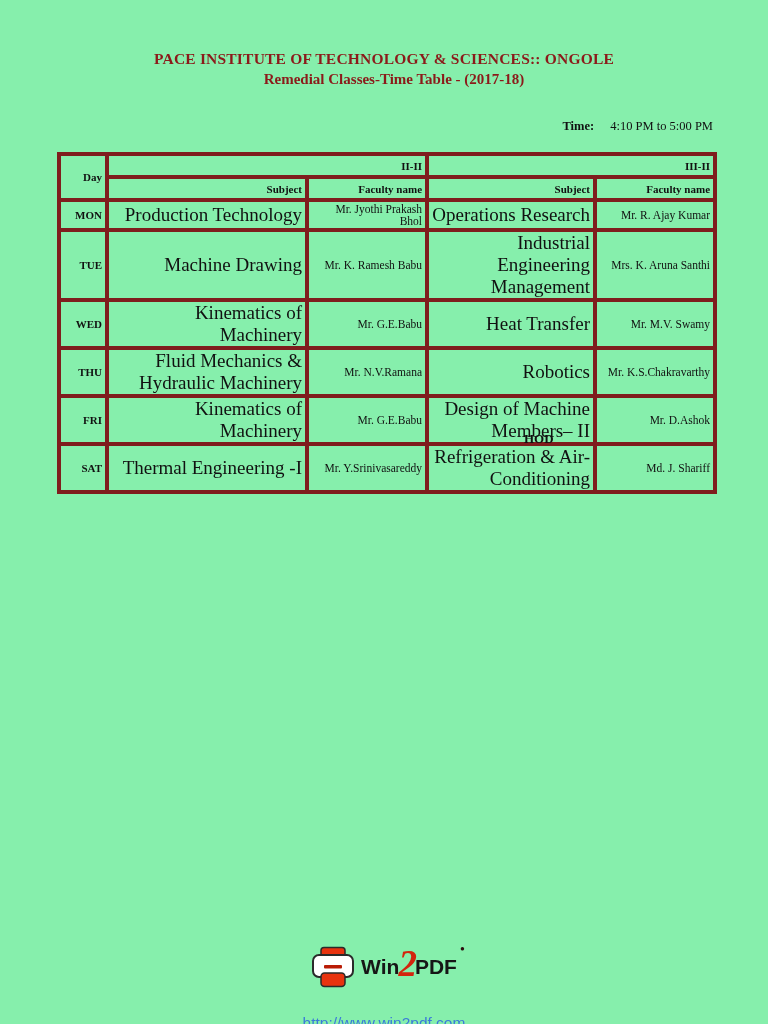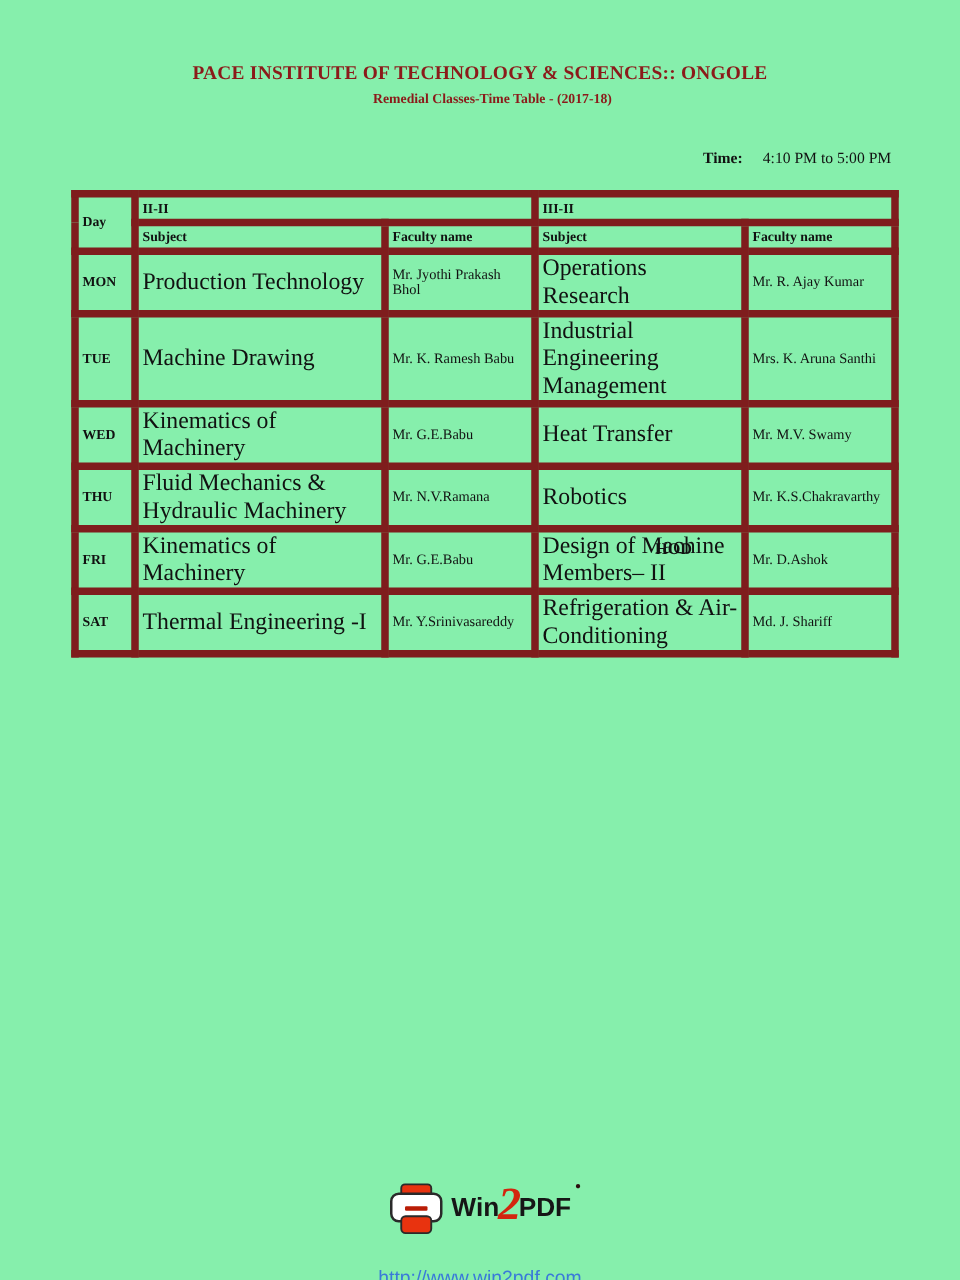--- a/index.html
+++ b/index.html
@@ -18,21 +18,21 @@
     position: absolute;
     top: 48px;
     left: 0;
     width: 768px;
     text-align: center;
     color: #8b1a1a;
     font-weight: bold;
   }
   .heading .line { white-space: pre; line-height: 21px; }
   .heading .l1 { font-size: 15.5px; letter-spacing: 0.2px; }
-  .heading .l2 { font-size: 11px; padding-left: 20px; }
+  .heading .l2 { font-size: 15px; padding-left: 20px; }
   .heading .l3 { font-size: 15px; }
 
   
   .time-line {
     position: absolute;
     top: 119px;
     right: 55px;
     font-size: 12.5px;
     color: #111;
   }
@@ -43,23 +43,23 @@
   table.tt {
     position: absolute;
     top: 152px;
     left: 57px;
     width: 656px;
     border-collapse: collapse;
     table-layout: fixed;
     font-family: "Liberation Serif", serif;
   }
   table.tt td, table.tt th {
-    border: 6px solid #7f1d1d;
+    border: 4px solid #7f1d1d;
     padding: 0 3px;
-    text-align: left;
+    text-align: right;
     vertical-align: middle;
     overflow: hidden;
   }
   table.tt th { font-weight: bold; font-size: 11px; }
   tr.hdr-row { height: 23px; }
   tr.data-row { height: 30px; }
   td.day-cell  { font-weight: bold; font-size: 11px; }
   td.subj-cell { font-size: 19px; }
   td.fac-cell  { font-size: 11.5px; }
 

